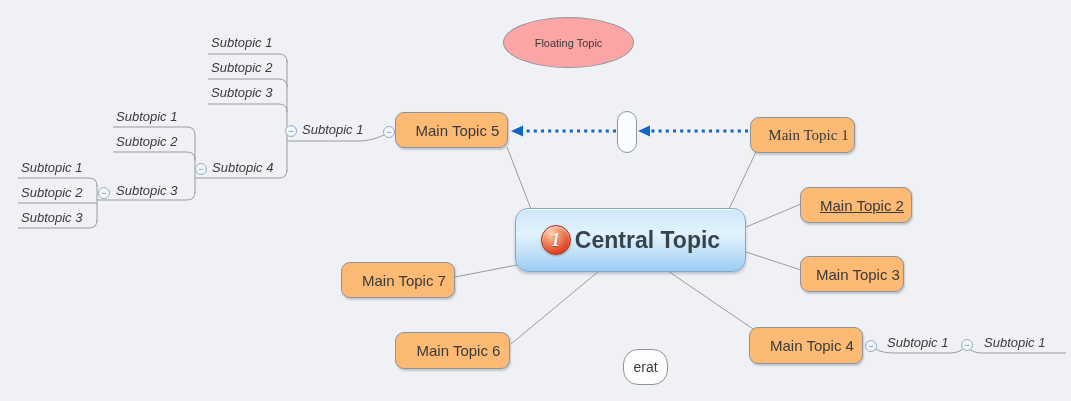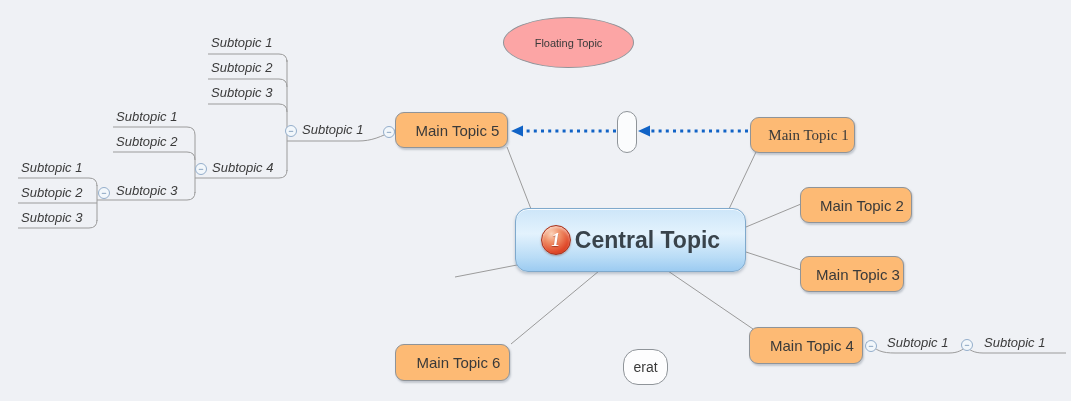--- a/index.html
+++ b/index.html
@@ -43,25 +43,25 @@
     color:#fff;font-weight:bold;font-style:italic;font-size:18px;
     font-family:"Liberation Serif",serif;text-shadow:0 1px 1px rgba(120,20,10,.6);
   }
   .erat{
     position:absolute;left:623px;top:349px;width:43px;height:34px;border-radius:15px;
     background:#fdfdfe;border:1px solid #8f9499;display:flex;align-items:center;justify-content:center;
     font-size:14px;color:#3a3a3a;
   }
   
   #mt1{left:750px;top:117px;width:105px;height:36px;font-family:Liberation Serif, serif;}
-  #mt2{left:800px;top:187px;width:112px;height:36px;}
+  #mt2{left:800px;top:187px;width:112px;height:36px;text-decoration:underline;}
   #mt3{left:800px;top:256px;width:104px;height:36px;}
   #mt4{left:749px;top:327px;width:114px;height:37px;}
   #mt5{left:395px;top:112px;width:113px;height:36px;}
-  #mt6{left:395px;top:344px;width:115px;height:37px;}
+  #mt6{left:395px;top:332px;width:115px;height:37px;}
   #mt7{left:341px;top:262px;width:114px;height:36px;}
 </style>
 </head>
 <body>
 
 <div id="stage">
 
   <svg id="wires" viewBox="0 0 1071 401" xmlns="http://www.w3.org/2000/svg">
     <g stroke="#9b9b9b" stroke-width="1" fill="none">
 
@@ -106,20 +106,21 @@
     <div class="badge">1</div>
     <div class="central-label">Central Topic</div>
   </div>
 
   <div class="topic" id="mt1">Main Topic 1</div>
   <div class="topic" id="mt2">Main Topic 2</div>
   <div class="topic" id="mt3">Main Topic 3</div>
   <div class="topic" id="mt4">Main Topic 4</div>
   <div class="topic" id="mt5">Main Topic 5</div>
   <div class="topic" id="mt6">Main Topic 6</div>
+  <div class="topic" id="mt7">Main Topic 7</div>
 
   <div class="sub-label" style="left:302px;top:123px;">Subtopic 1</div>
   <div class="sub-label" style="left:211px;top:36px;">Subtopic 1</div>
   <div class="sub-label" style="left:211px;top:61px;">Subtopic 2</div>
   <div class="sub-label" style="left:211px;top:86px;">Subtopic 3</div>
   <div class="sub-label" style="left:212px;top:161px;">Subtopic 4</div>
   <div class="sub-label" style="left:116px;top:110px;">Subtopic 1</div>
   <div class="sub-label" style="left:116px;top:135px;">Subtopic 2</div>
   <div class="sub-label" style="left:116px;top:184px;">Subtopic 3</div>
   <div class="sub-label" style="left:21px;top:161px;">Subtopic 1</div>

